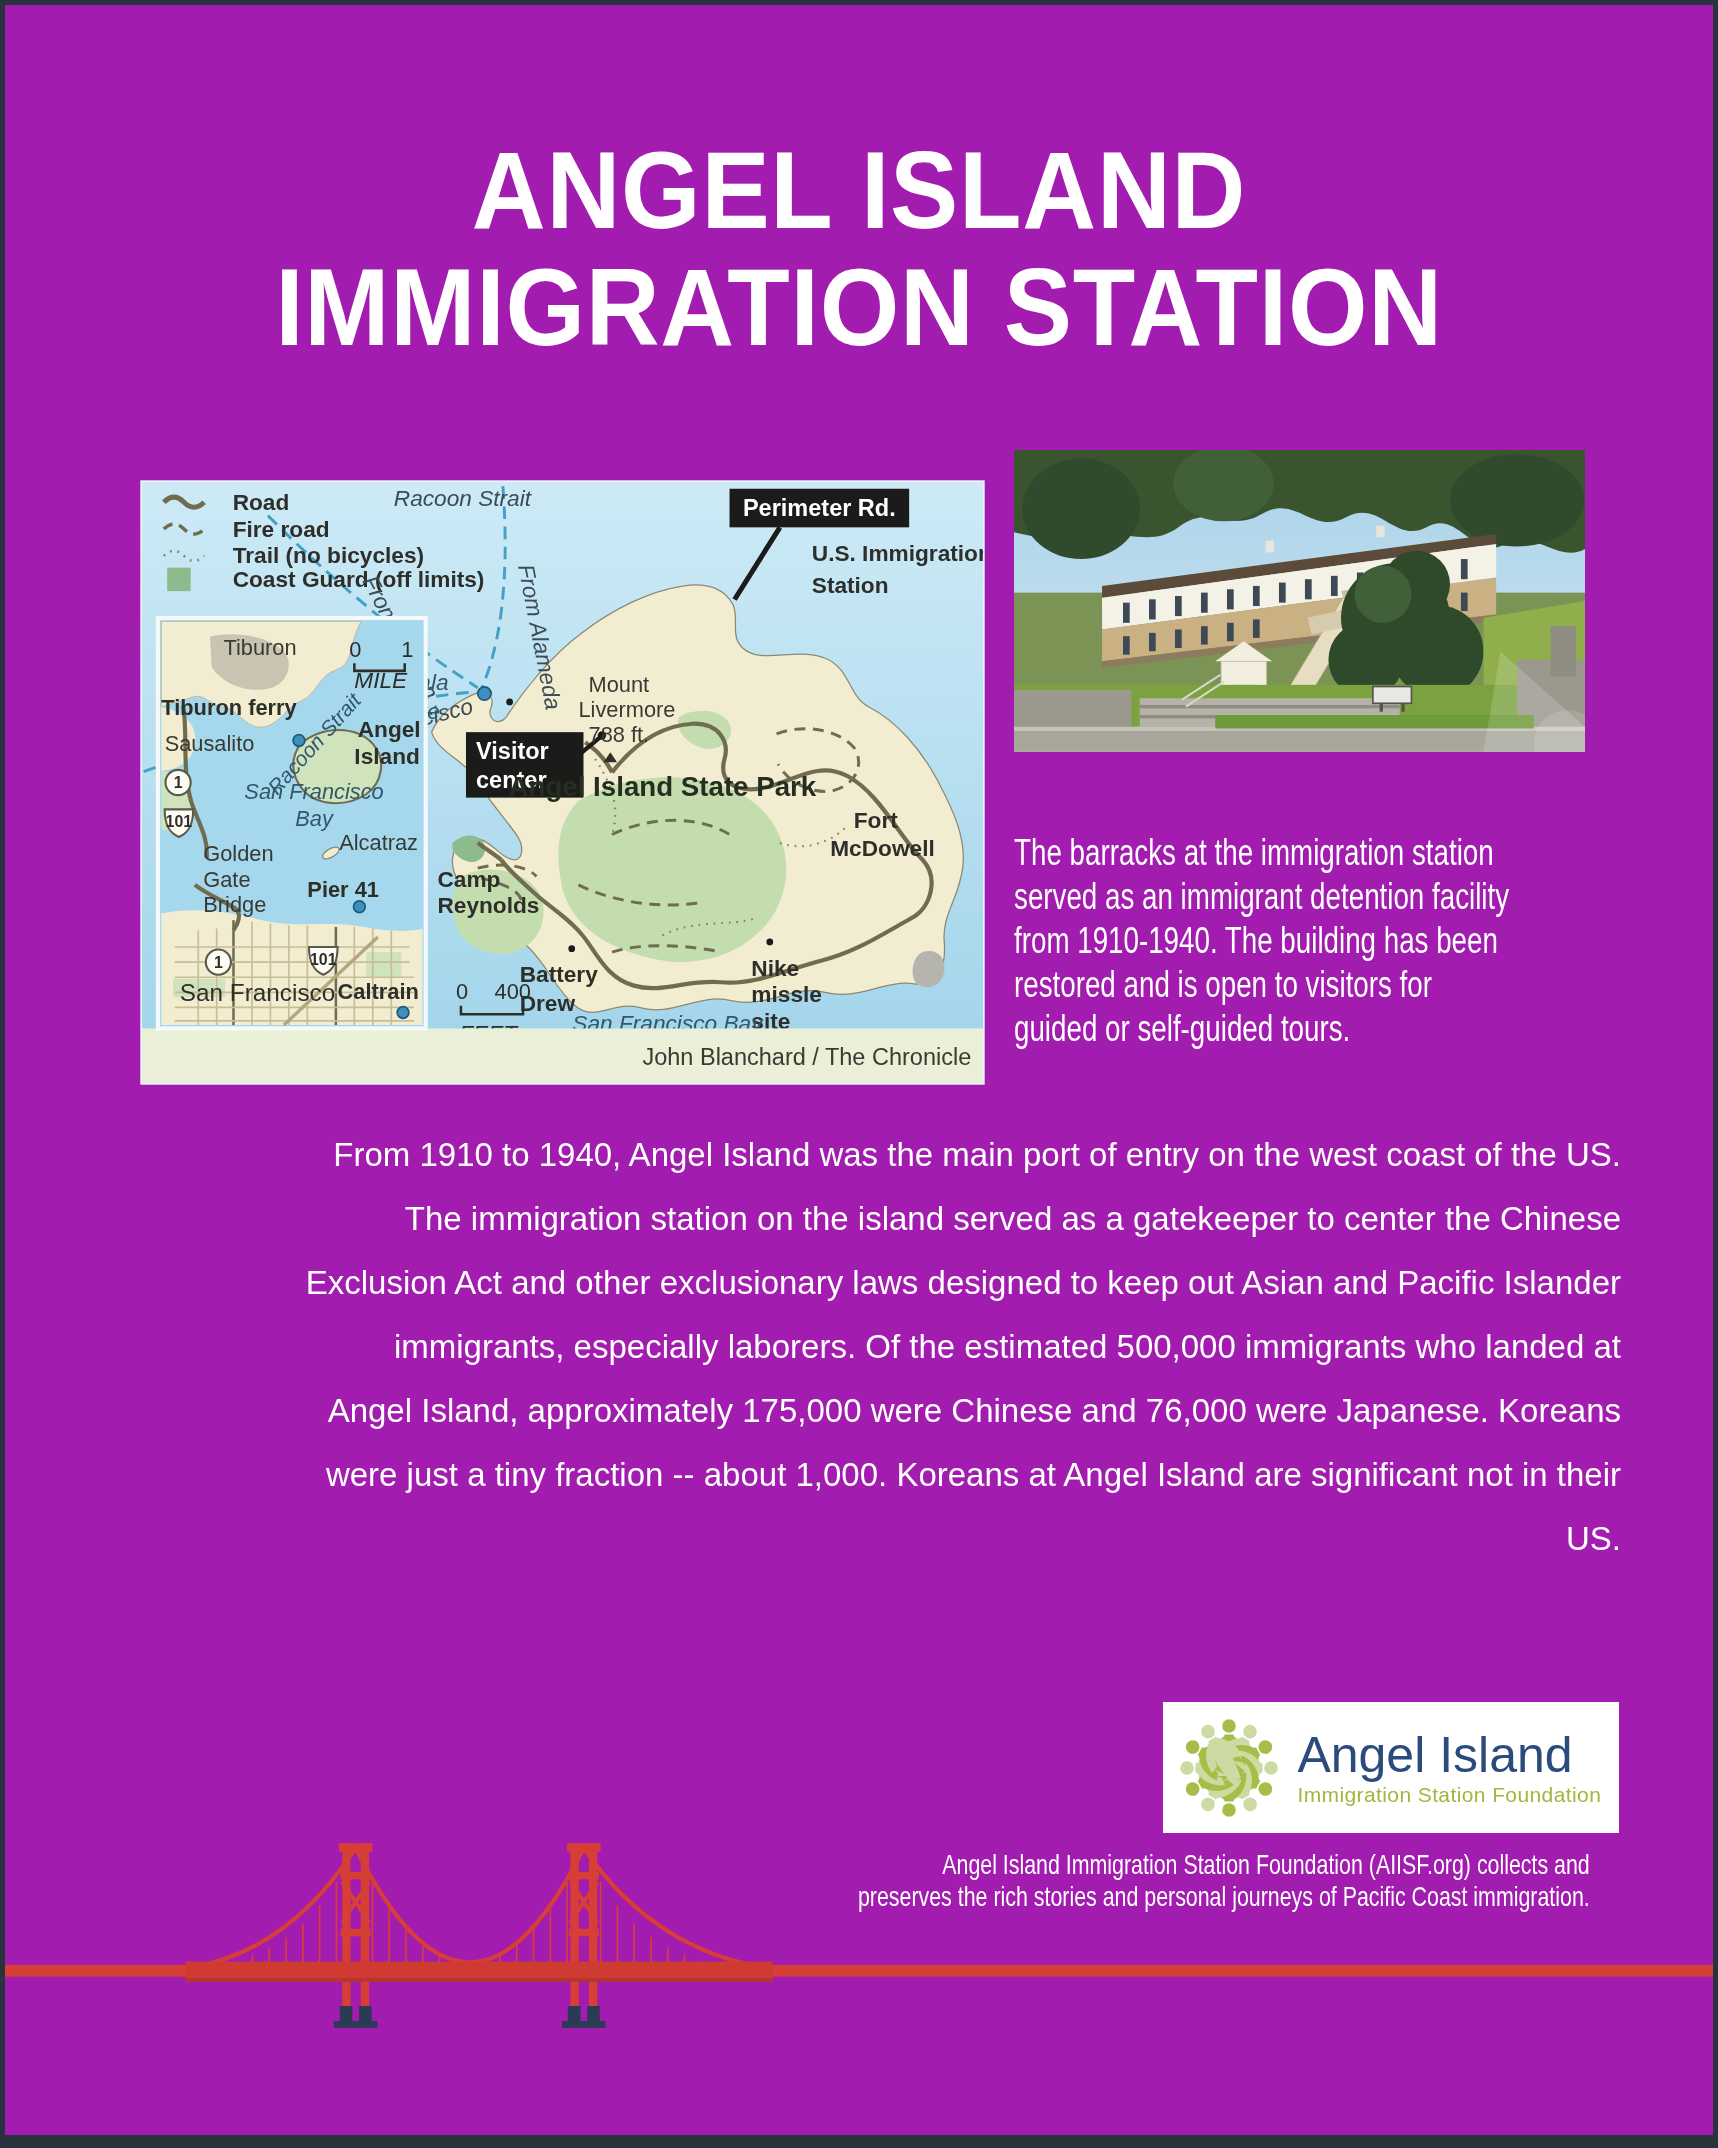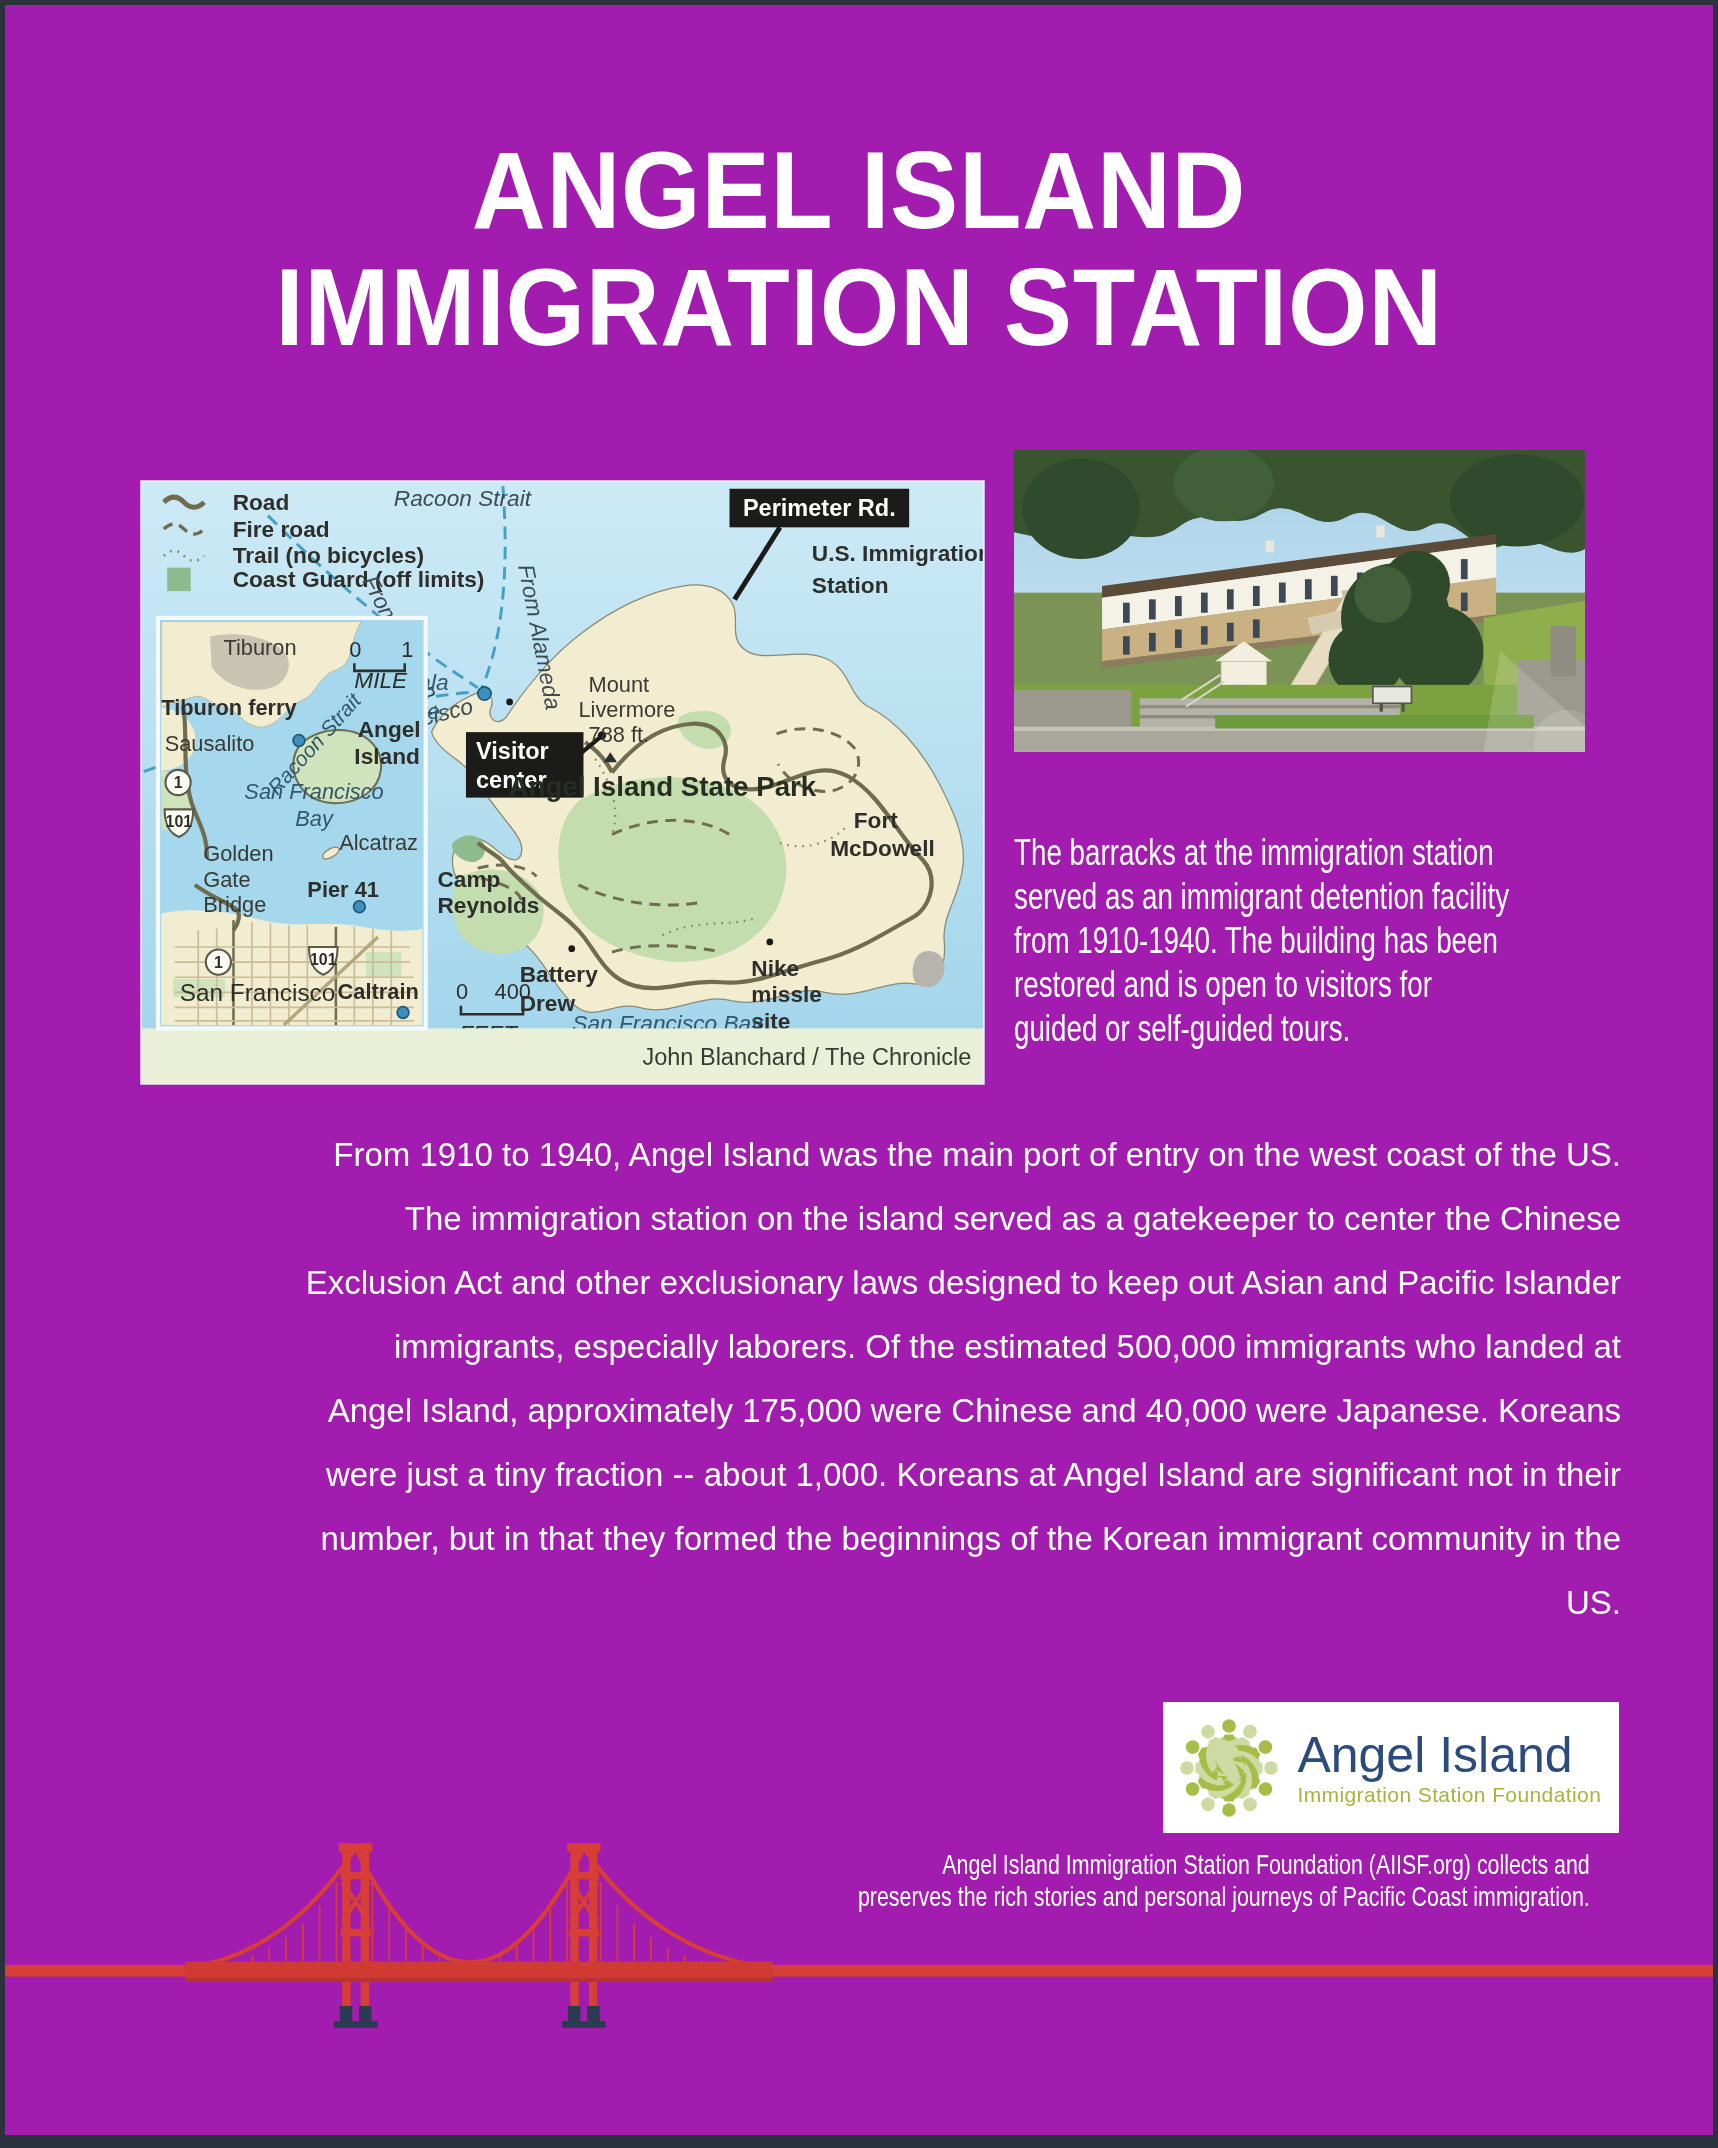--- a/index.html
+++ b/index.html
@@ -354,23 +354,22 @@
     <div>from 1910-1940. The building has been</div>
     <div>restored and is open to visitors for</div>
     <div>guided or self-guided tours.</div>
   </div>
 
   <div class="body-text">
     <div>From 1910 to 1940, Angel Island was the main port of entry on the west coast of the US.</div>
     <div>The immigration station on the island served as a gatekeeper to center the Chinese</div>
     <div>Exclusion Act and other exclusionary laws designed to keep out Asian and Pacific Islander</div>
     <div>immigrants, especially laborers.  Of the estimated 500,000 immigrants who landed at</div>
-    <div>Angel Island, approximately 175,000 were Chinese and 40,000 were Japanese.  Koreans</div>
+    <div>Angel Island, approximately 175,000 were Chinese and 76,000 were Japanese.  Koreans</div>
     <div>were just a tiny fraction -- about 1,000.  Koreans at Angel Island are significant not in their</div>
-    <div>number, but in that they formed the beginnings of the Korean immigrant community in the</div>
     <div>US.</div>
   </div>
 
   <div class="logo-box">
     <svg class="logo-burst" viewBox="-60 -60 120 120">
       <defs>
         <g id="fig">
           <circle cx="0" cy="-40" r="6.5"></circle>
           <path d="M-4,-32 C-10,-22 -8,-2 -5,14 L5,14 C8,-2 10,-22 4,-32 Z"></path>
           <path d="M-5,-30 C-14,-24 -18,-12 -16,-4 L-9,-7 Z"></path>

